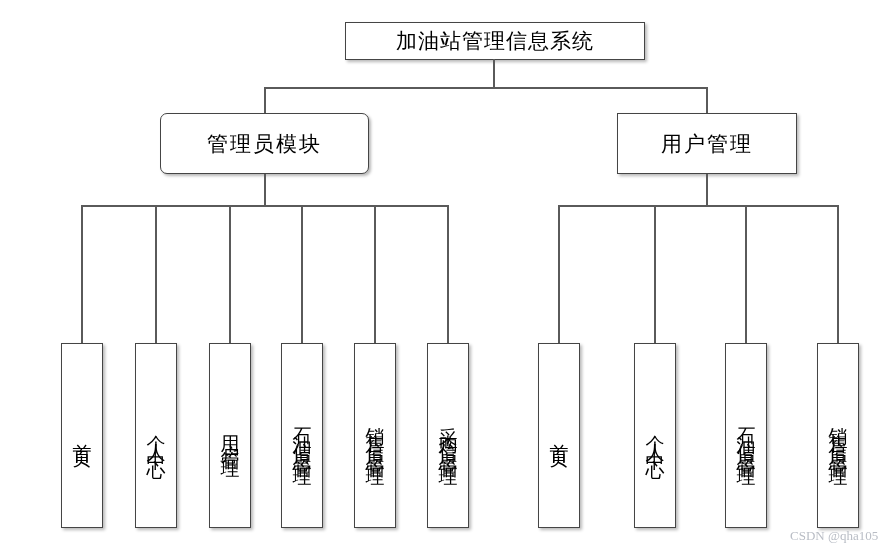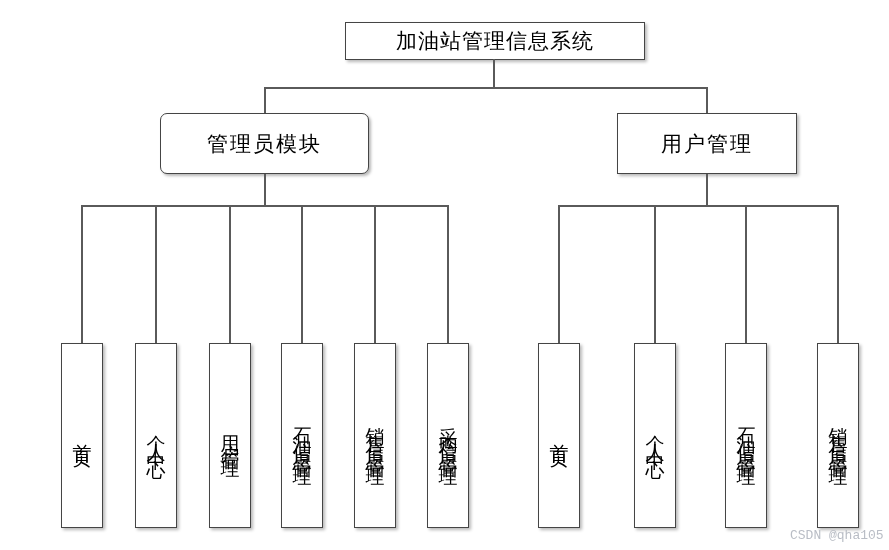--- a/index.html
+++ b/index.html
@@ -46,21 +46,21 @@
     letter-spacing: 8px;
     text-align: center;
   }
 
   .vline { position: absolute; width: 2px;  background: var(--line); }
   .hline { position: absolute; height: 2px; background: var(--line); }
 
   .watermark {
     position: absolute;
     left: 790px; top: 528px;
-    font-family: Liberation Mono, monospace;
+    font-family: Liberation Serif, serif;
     font-size: 13px;
     color: var(--watermark);
     white-space: nowrap;
   }
 </style>
 </head>
 <body>
 
 <div class="canvas">
 

